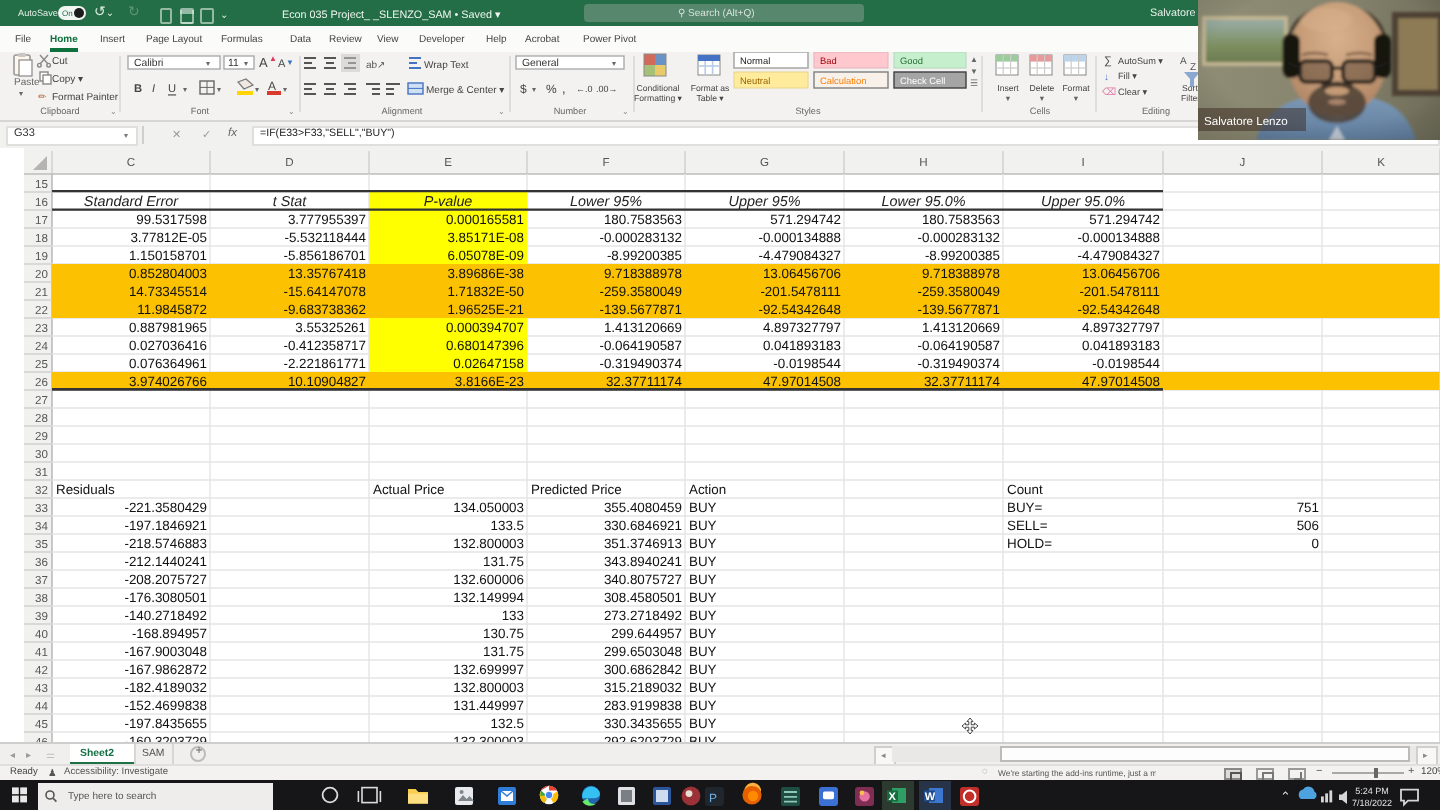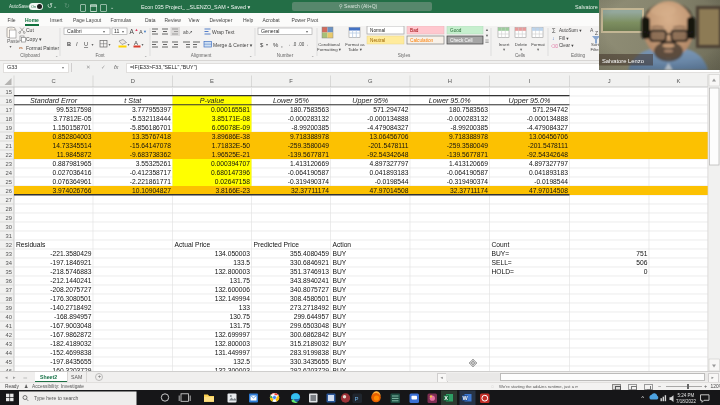--- a/index.html
+++ b/index.html
@@ -227,21 +227,21 @@
     <div class="t" style="left:7px;top:3px;font-size:5.5px;color:#333;">G33</div>
     <div class="t" style="left:62px;top:3.5px;font-size:4px;color:#777;">▾</div>
     <div class="t" style="left:71px;top:2px;width:3px;height:9px;border-left:1px solid #d0cece;"></div>
     <div class="t" style="left:86px;top:3px;font-size:5.5px;color:#999;">✕</div>
     <div class="t" style="left:101px;top:3px;font-size:5.5px;color:#999;">✓</div>
     <div class="t" style="left:114px;top:2.5px;font-size:5.8px;color:#666;font-style:italic;">fx</div>
     <div class="t" style="left:126px;top:1.5px;width:594px;height:10px;background:#fff;border:1px solid #e1dfdd;box-sizing:border-box;"></div>
     <div class="t" style="left:130px;top:3px;font-size:5.3px;color:#222;">=IF(E33&gt;F33,"SELL","BUY")</div>
     <div class="t" style="left:710px;top:3px;font-size:4.5px;color:#777;">⌄</div>
   </div>
-  <div class="abs" id="sheetwrap" style="left:0;top:74px;width:581px;height:297px;">
+  <div class="abs" id="sheetwrap" style="left:12px;top:74px;width:581px;height:297px;">
 <svg width="720" height="297" viewBox="0 0 720 297" xmlns="http://www.w3.org/2000/svg" font-family="Liberation Sans, sans-serif">
 <rect x="0" y="0" width="708" height="297" fill="#fff"></rect>
 <rect x="0" y="0" width="708" height="13" fill="#f1f1f0"></rect>
 <rect x="0" y="13" width="14" height="284" fill="#f1f1f0"></rect>
 <line x1="14" y1="1.5" x2="14" y2="13" stroke="#cfcecd" stroke-width="0.7"></line>
 <line x1="93" y1="1.5" x2="93" y2="13" stroke="#cfcecd" stroke-width="0.7"></line>
 <line x1="172.5" y1="1.5" x2="172.5" y2="13" stroke="#cfcecd" stroke-width="0.7"></line>
 <line x1="251.5" y1="1.5" x2="251.5" y2="13" stroke="#cfcecd" stroke-width="0.7"></line>
 <line x1="330.5" y1="1.5" x2="330.5" y2="13" stroke="#cfcecd" stroke-width="0.7"></line>
 <line x1="410" y1="1.5" x2="410" y2="13" stroke="#cfcecd" stroke-width="0.7"></line>

